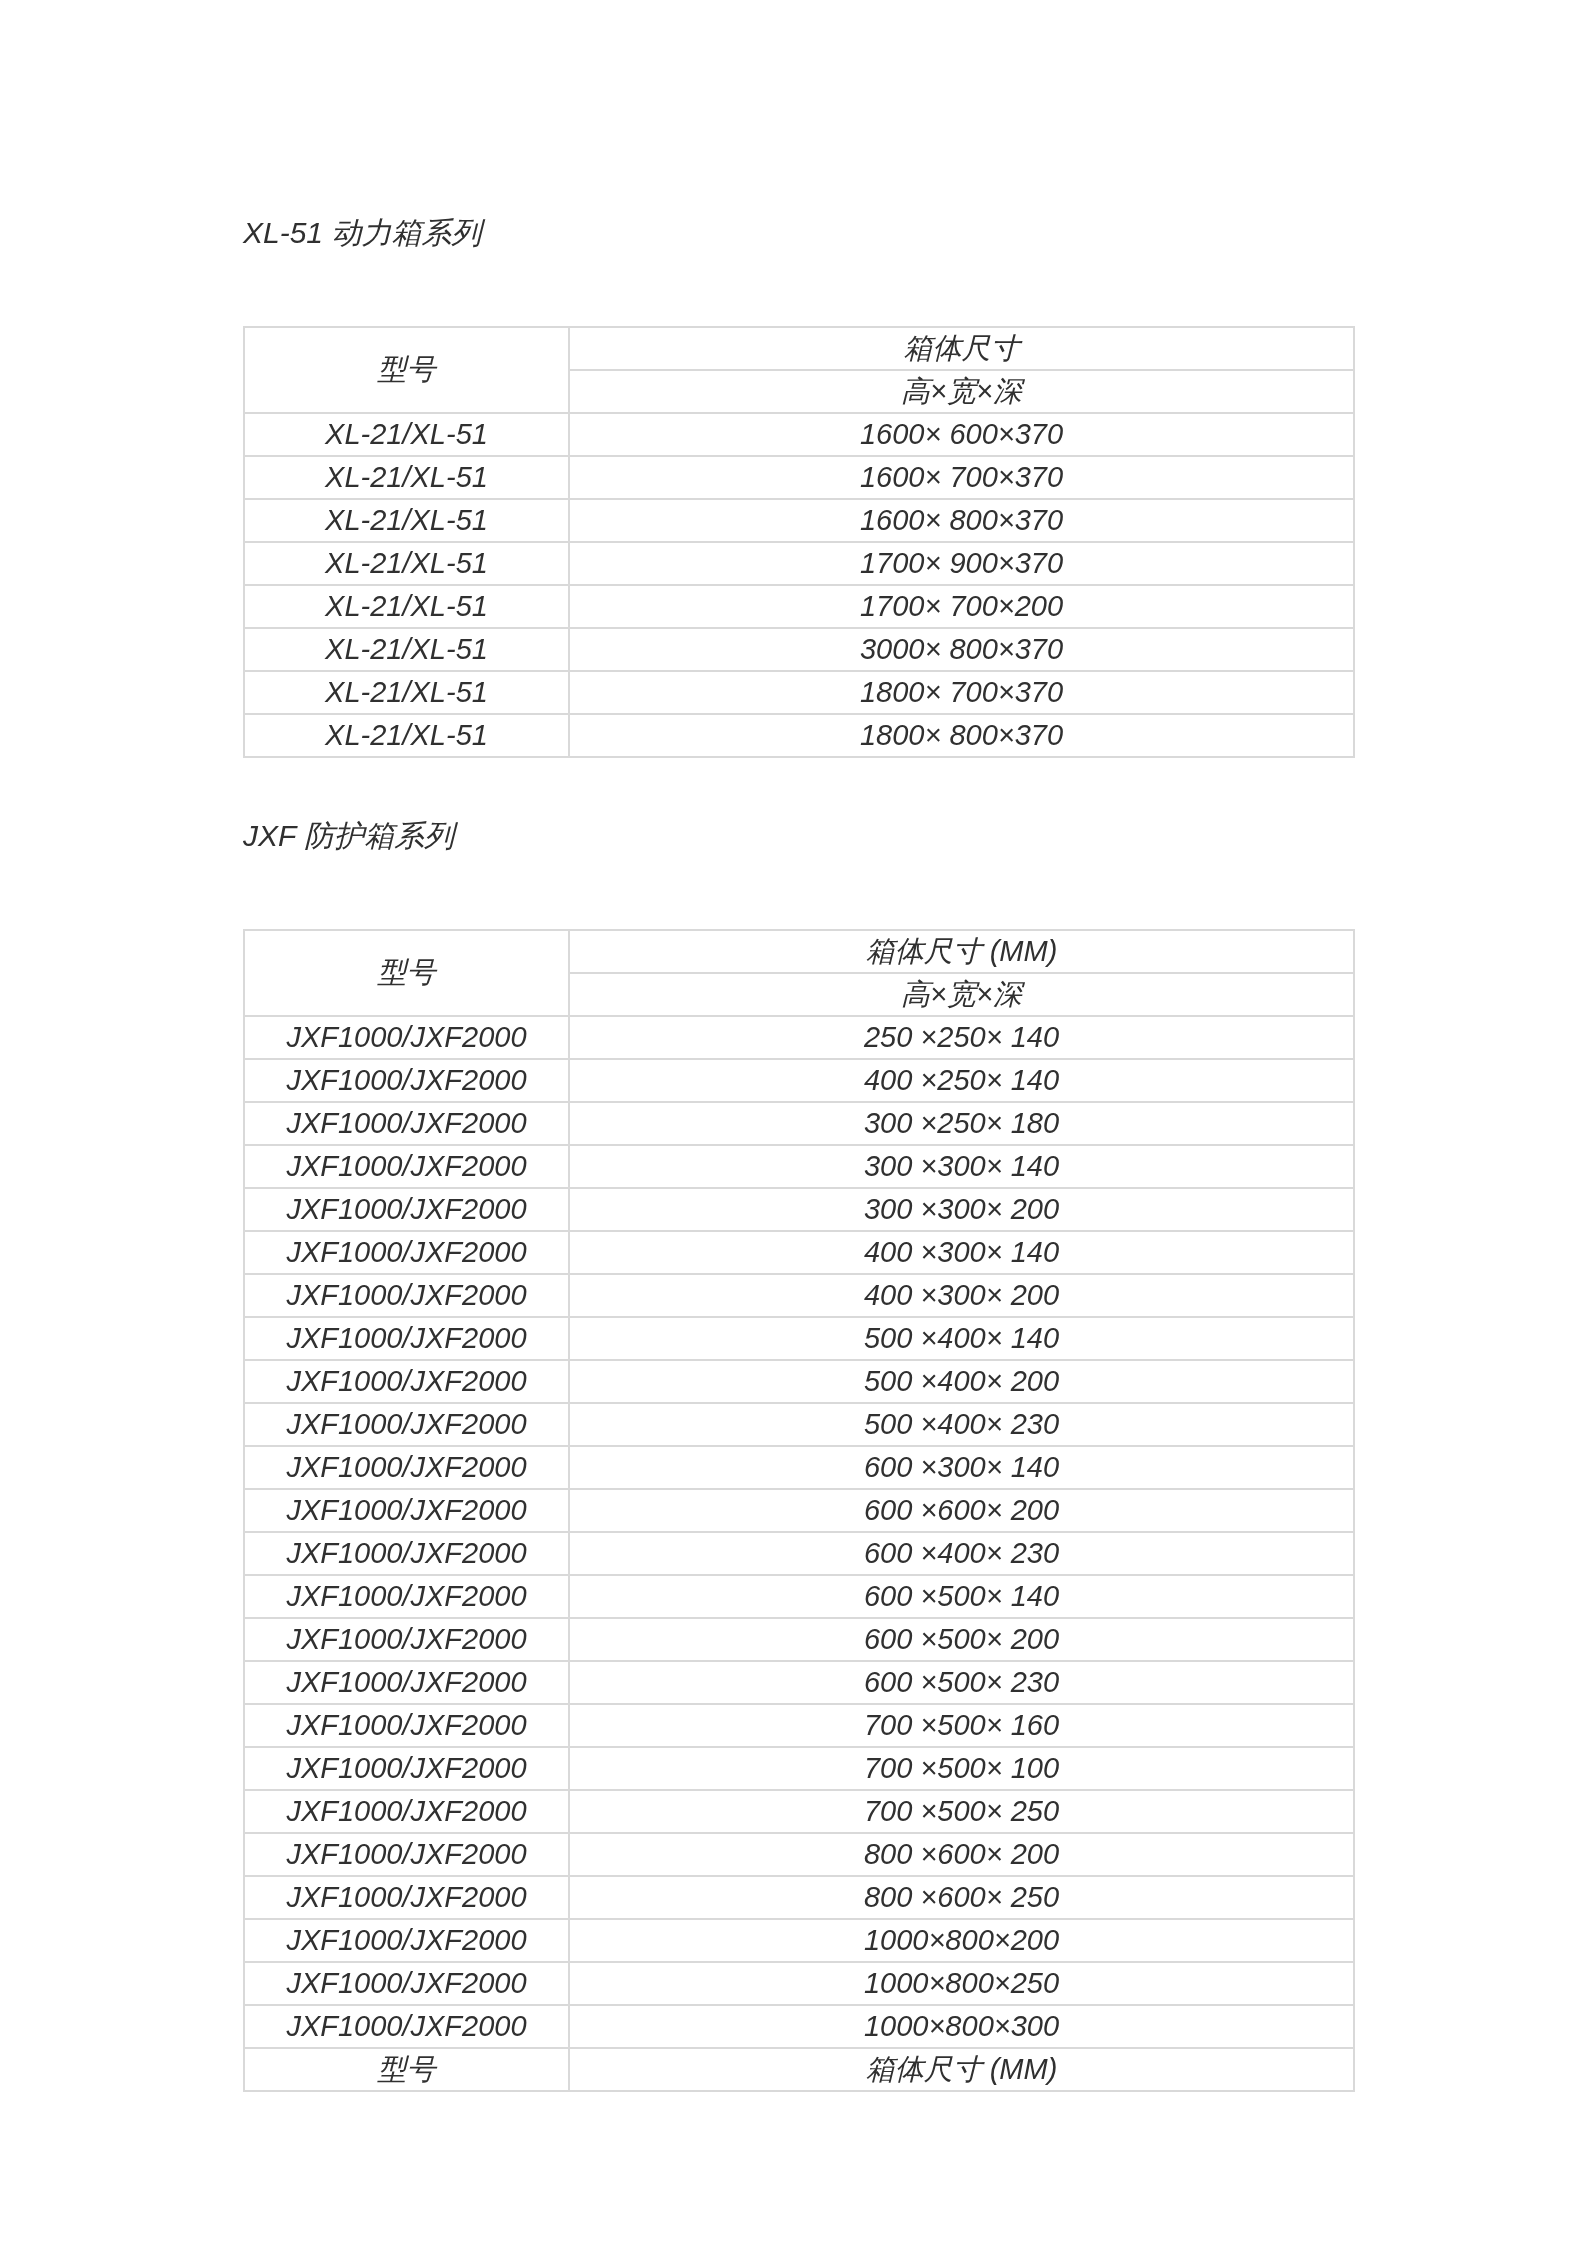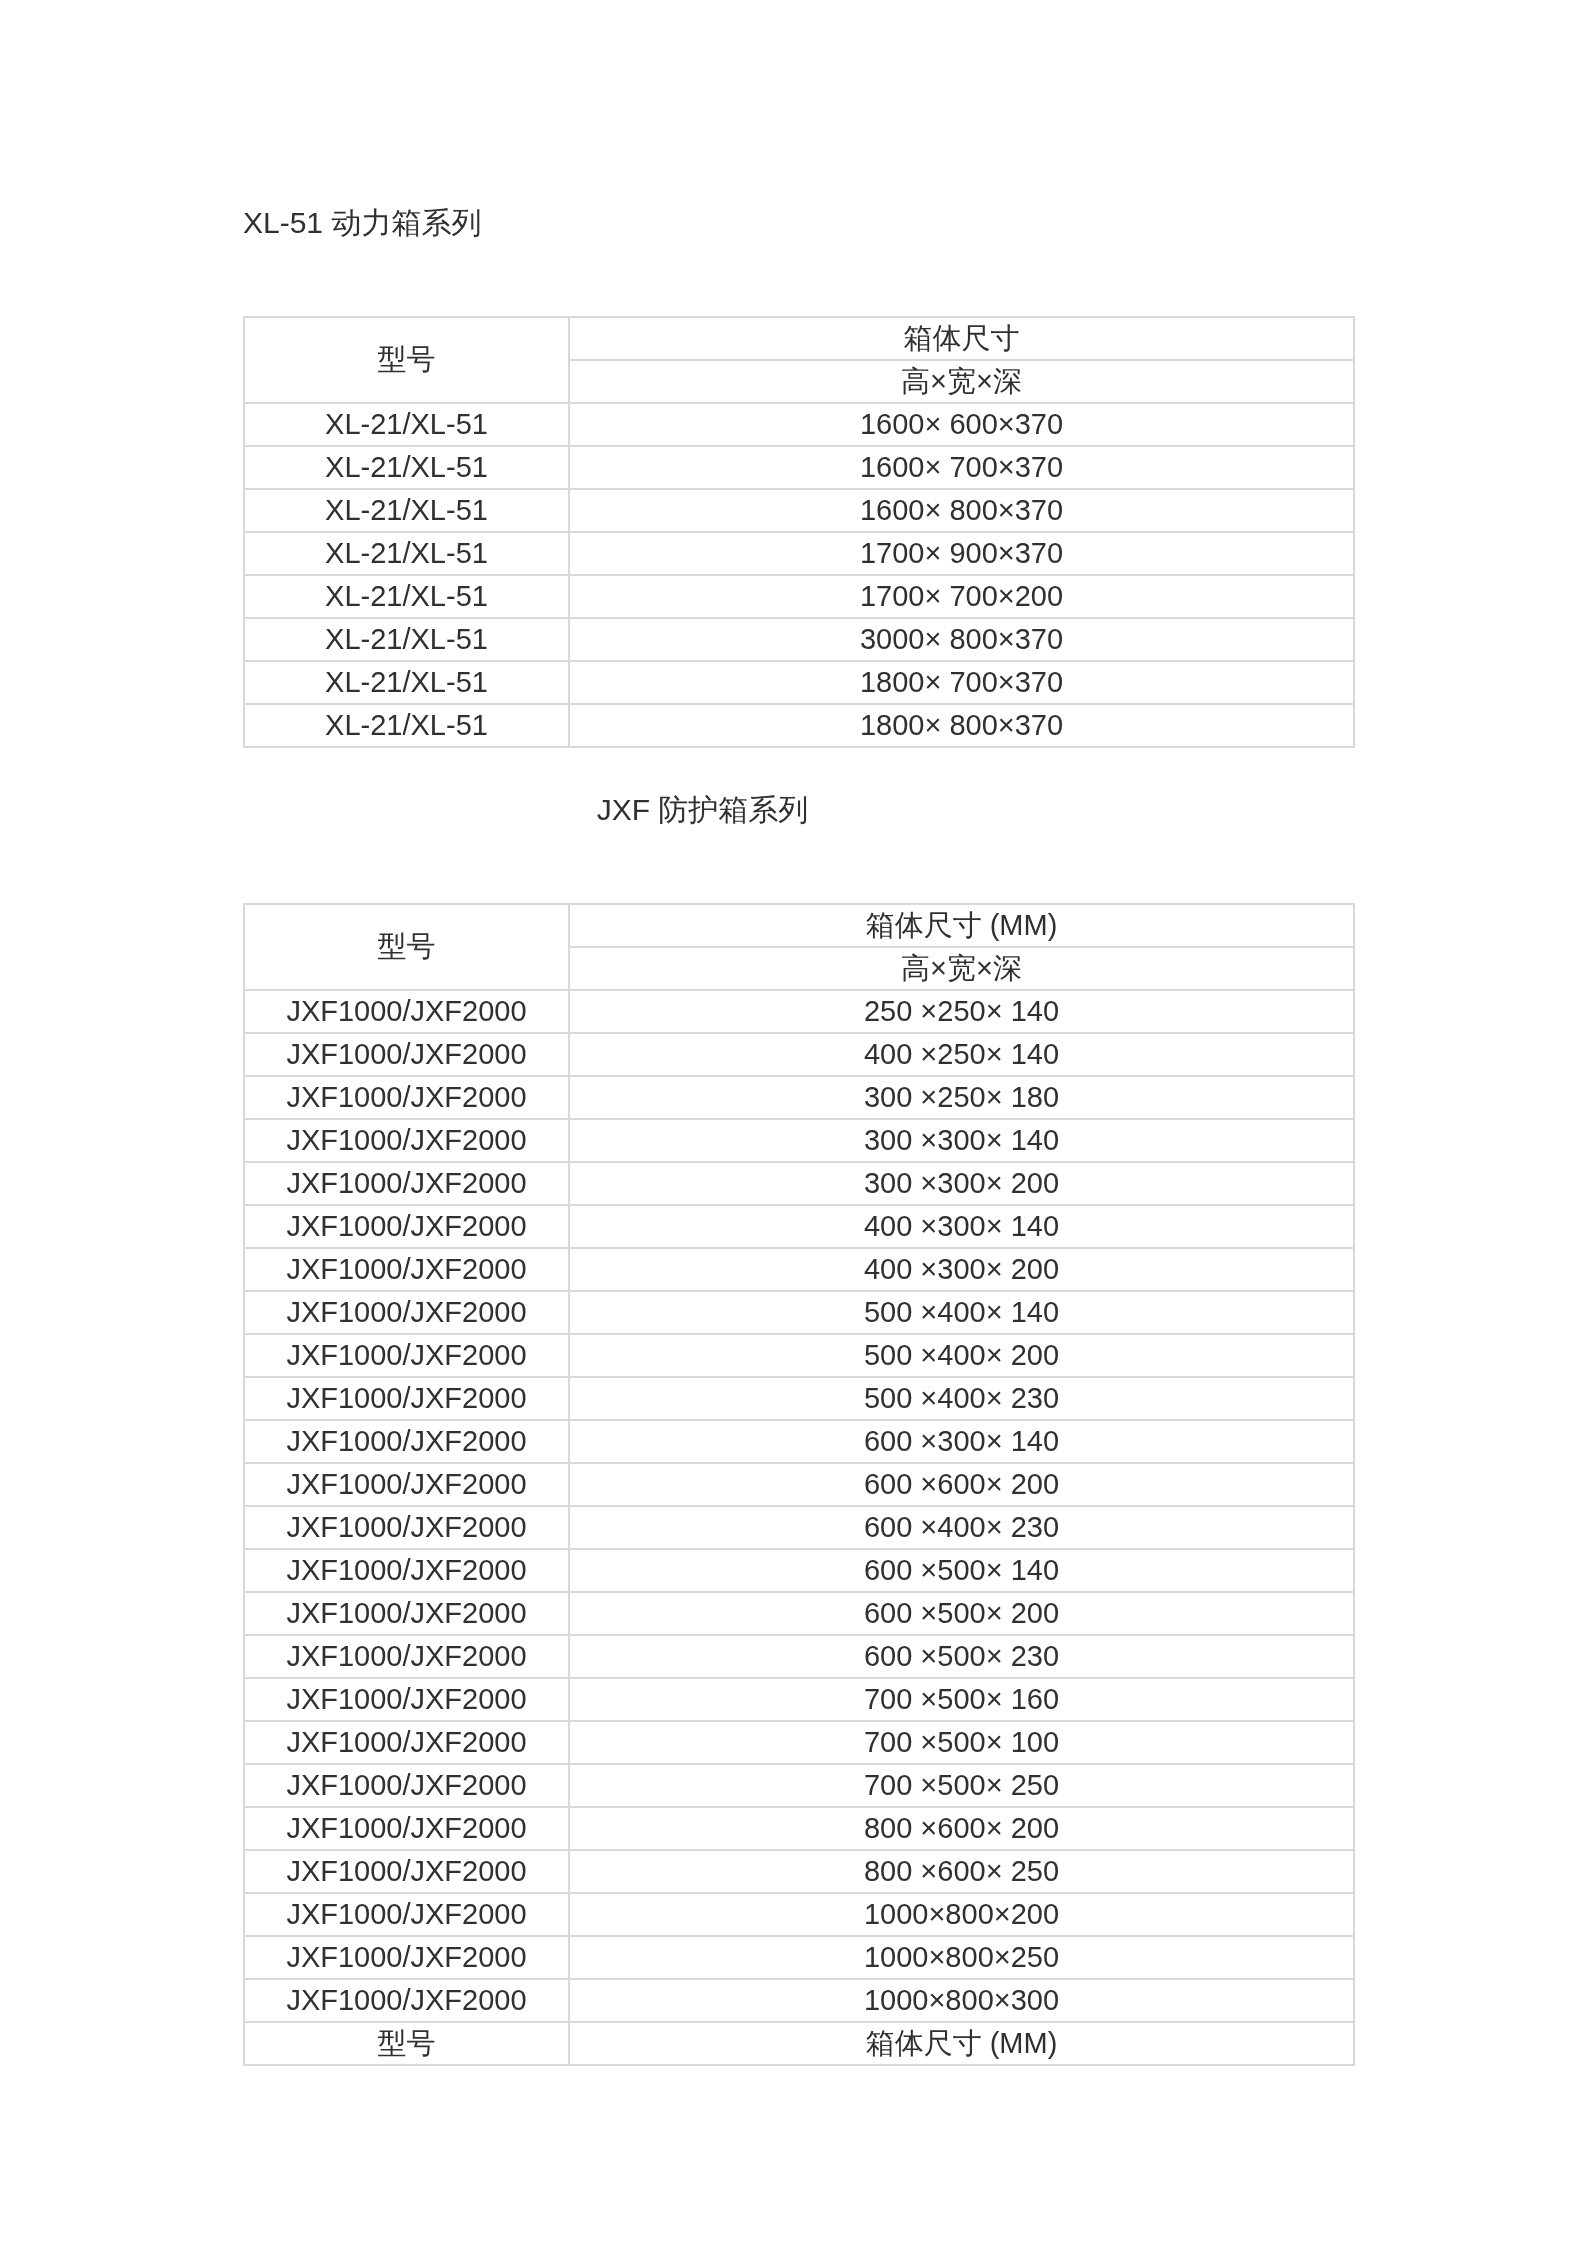--- a/index.html
+++ b/index.html
@@ -11,32 +11,33 @@
     position: relative;
     width: 1594px;
     height: 2255px;
     overflow: hidden;
     font-family: "Liberation Sans", sans-serif;
     color: #303030;
   }
   .content {
     position: absolute;
     left: 243px;
-    top: 0;
+    top: 10px;
     width: 919px;
+    font-style: italic;
   }
   .section-title {
     font-size: 30px;
     font-weight: 400;
     line-height: 36px;
     margin: 0;
     color: #303030;
   }
   .title-1 { margin-top: 205px; }
-  .title-2 { margin-top: 44px; text-align: center; }
+  .title-2 { margin-top: 60px; }
   table.spec-table {
     border-collapse: collapse;
     table-layout: fixed;
     width: 1110px;
     margin-top: 75px;
     font-size: 29px;
     color: #303030;
   }
   col.col-model { width: 325px; }
   col.col-size  { width: 785px; }

